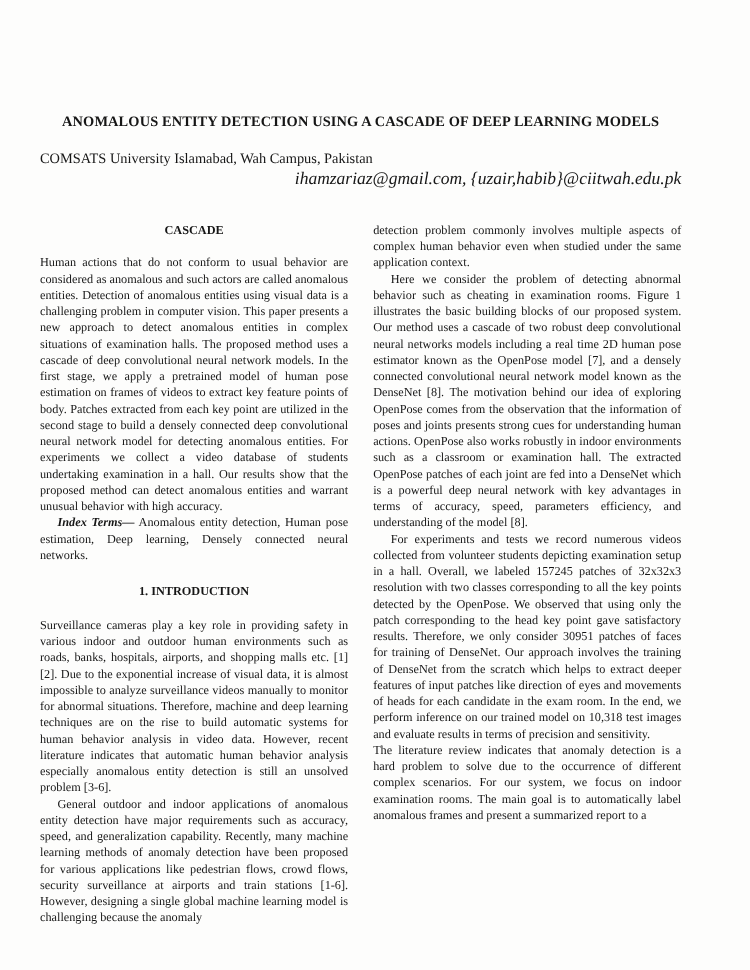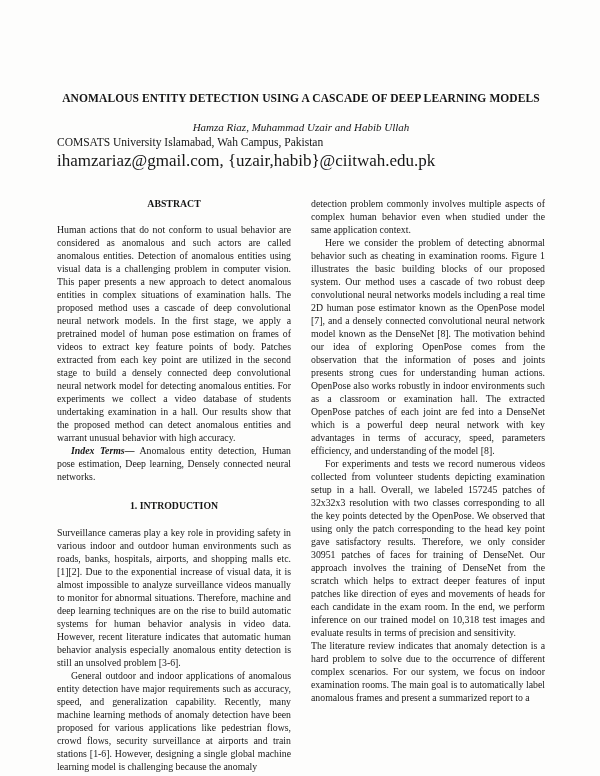--- a/index.html
+++ b/index.html
@@ -7,21 +7,21 @@
     padding: 0;
     background: #ffffff;
   }
   .page {
     position: relative;
     width: 600px;
     height: 776px;
     margin: 0 auto;
     background: #fdfdfc;
     box-sizing: border-box;
-    padding: 92px 55px 36px 57px;
+    padding: 92px 55px 36px 32px;
     font-family: "Liberation Serif", "DejaVu Serif", serif;
     color: #161616;
     overflow: hidden;
   }
   .title {
     font-size: 11.5px;
     font-weight: bold;
     text-align: center;
     margin: 0 0 17px 0;
     letter-spacing: 0.1px;
@@ -31,23 +31,24 @@
     font-style: italic;
     text-align: center;
     margin: 0 0 3px 0;
   }
   .affiliation {
     font-size: 11.5px;
     text-align: left;
     margin: 0 0 3px 0;
   }
   .email {
-    font-size: 17px;
-    text-align: left;
+    font-size: 14px;
+    text-align: right;
     margin: 0 0 26px 0;
+    font-style: italic;
   }
   .columns {
     display: flex;
     gap: 20px;
   }
   .column {
     flex: 1;
     min-width: 0;
     font-size: 9.8px;
     line-height: 13px;
@@ -75,31 +76,30 @@
     font-style: italic;
   }
 </style>
 </head>
 <body>
 
 <div class="page">
 
   <h1 class="title">ANOMALOUS ENTITY DETECTION USING A CASCADE OF DEEP LEARNING MODELS</h1>
 
-  <div class="authors">Hamza Riaz, Muhammad Uzair and Habib Ullah</div>
 
   <div class="affiliation">COMSATS University Islamabad, Wah Campus, Pakistan</div>
 
   <div class="email">ihamzariaz@gmail.com, {uzair,habib}@ciitwah.edu.pk</div>
 
   <div class="columns">
 
     <div class="column">
 
-      <h2 class="sec-heading">ABSTRACT</h2>
+      <h2 class="sec-heading">CASCADE</h2>
 
       <p>Human actions that do not conform to usual behavior are considered as anomalous and such actors are called anomalous entities. Detection of anomalous entities using visual data is a challenging problem in computer vision. This paper presents a new approach to detect anomalous entities in complex situations of examination halls. The proposed method uses a cascade of deep convolutional neural network models. In the first stage, we apply a pretrained model of human pose estimation on frames of videos to extract key feature points of body. Patches extracted from each key point are utilized in the second stage to build a densely connected deep convolutional neural network model for detecting anomalous entities. For experiments we collect a video database of students undertaking examination in a hall. Our results show that the proposed method can detect anomalous entities and warrant unusual behavior with high accuracy.</p>
 
       <p class="indent gap-top"><span class="bi">Index Terms—</span><span> Anomalous entity detection, Human pose estimation, Deep learning, Densely connected neural networks.</span></p>
 
       <h2 class="sec-heading spaced">1. INTRODUCTION</h2>
 
       <p>Surveillance cameras play a key role in providing safety in various indoor and outdoor human environments such as roads, banks, hospitals, airports, and shopping malls etc. [1][2]. Due to the exponential increase of visual data, it is almost impossible to analyze surveillance videos manually to monitor for abnormal situations. Therefore, machine and deep learning techniques are on the rise to build automatic systems for human behavior analysis in video data. However, recent literature indicates that automatic human behavior analysis especially anomalous entity detection is still an unsolved problem [3-6].</p>
 
       <p class="indent">General outdoor and indoor applications of anomalous entity detection have major requirements such as accuracy, speed, and generalization capability. Recently, many machine learning methods of anomaly detection have been proposed for various applications like pedestrian flows, crowd flows, security surveillance at airports and train stations [1-6]. However, designing a single global machine learning model is challenging because the anomaly</p>

